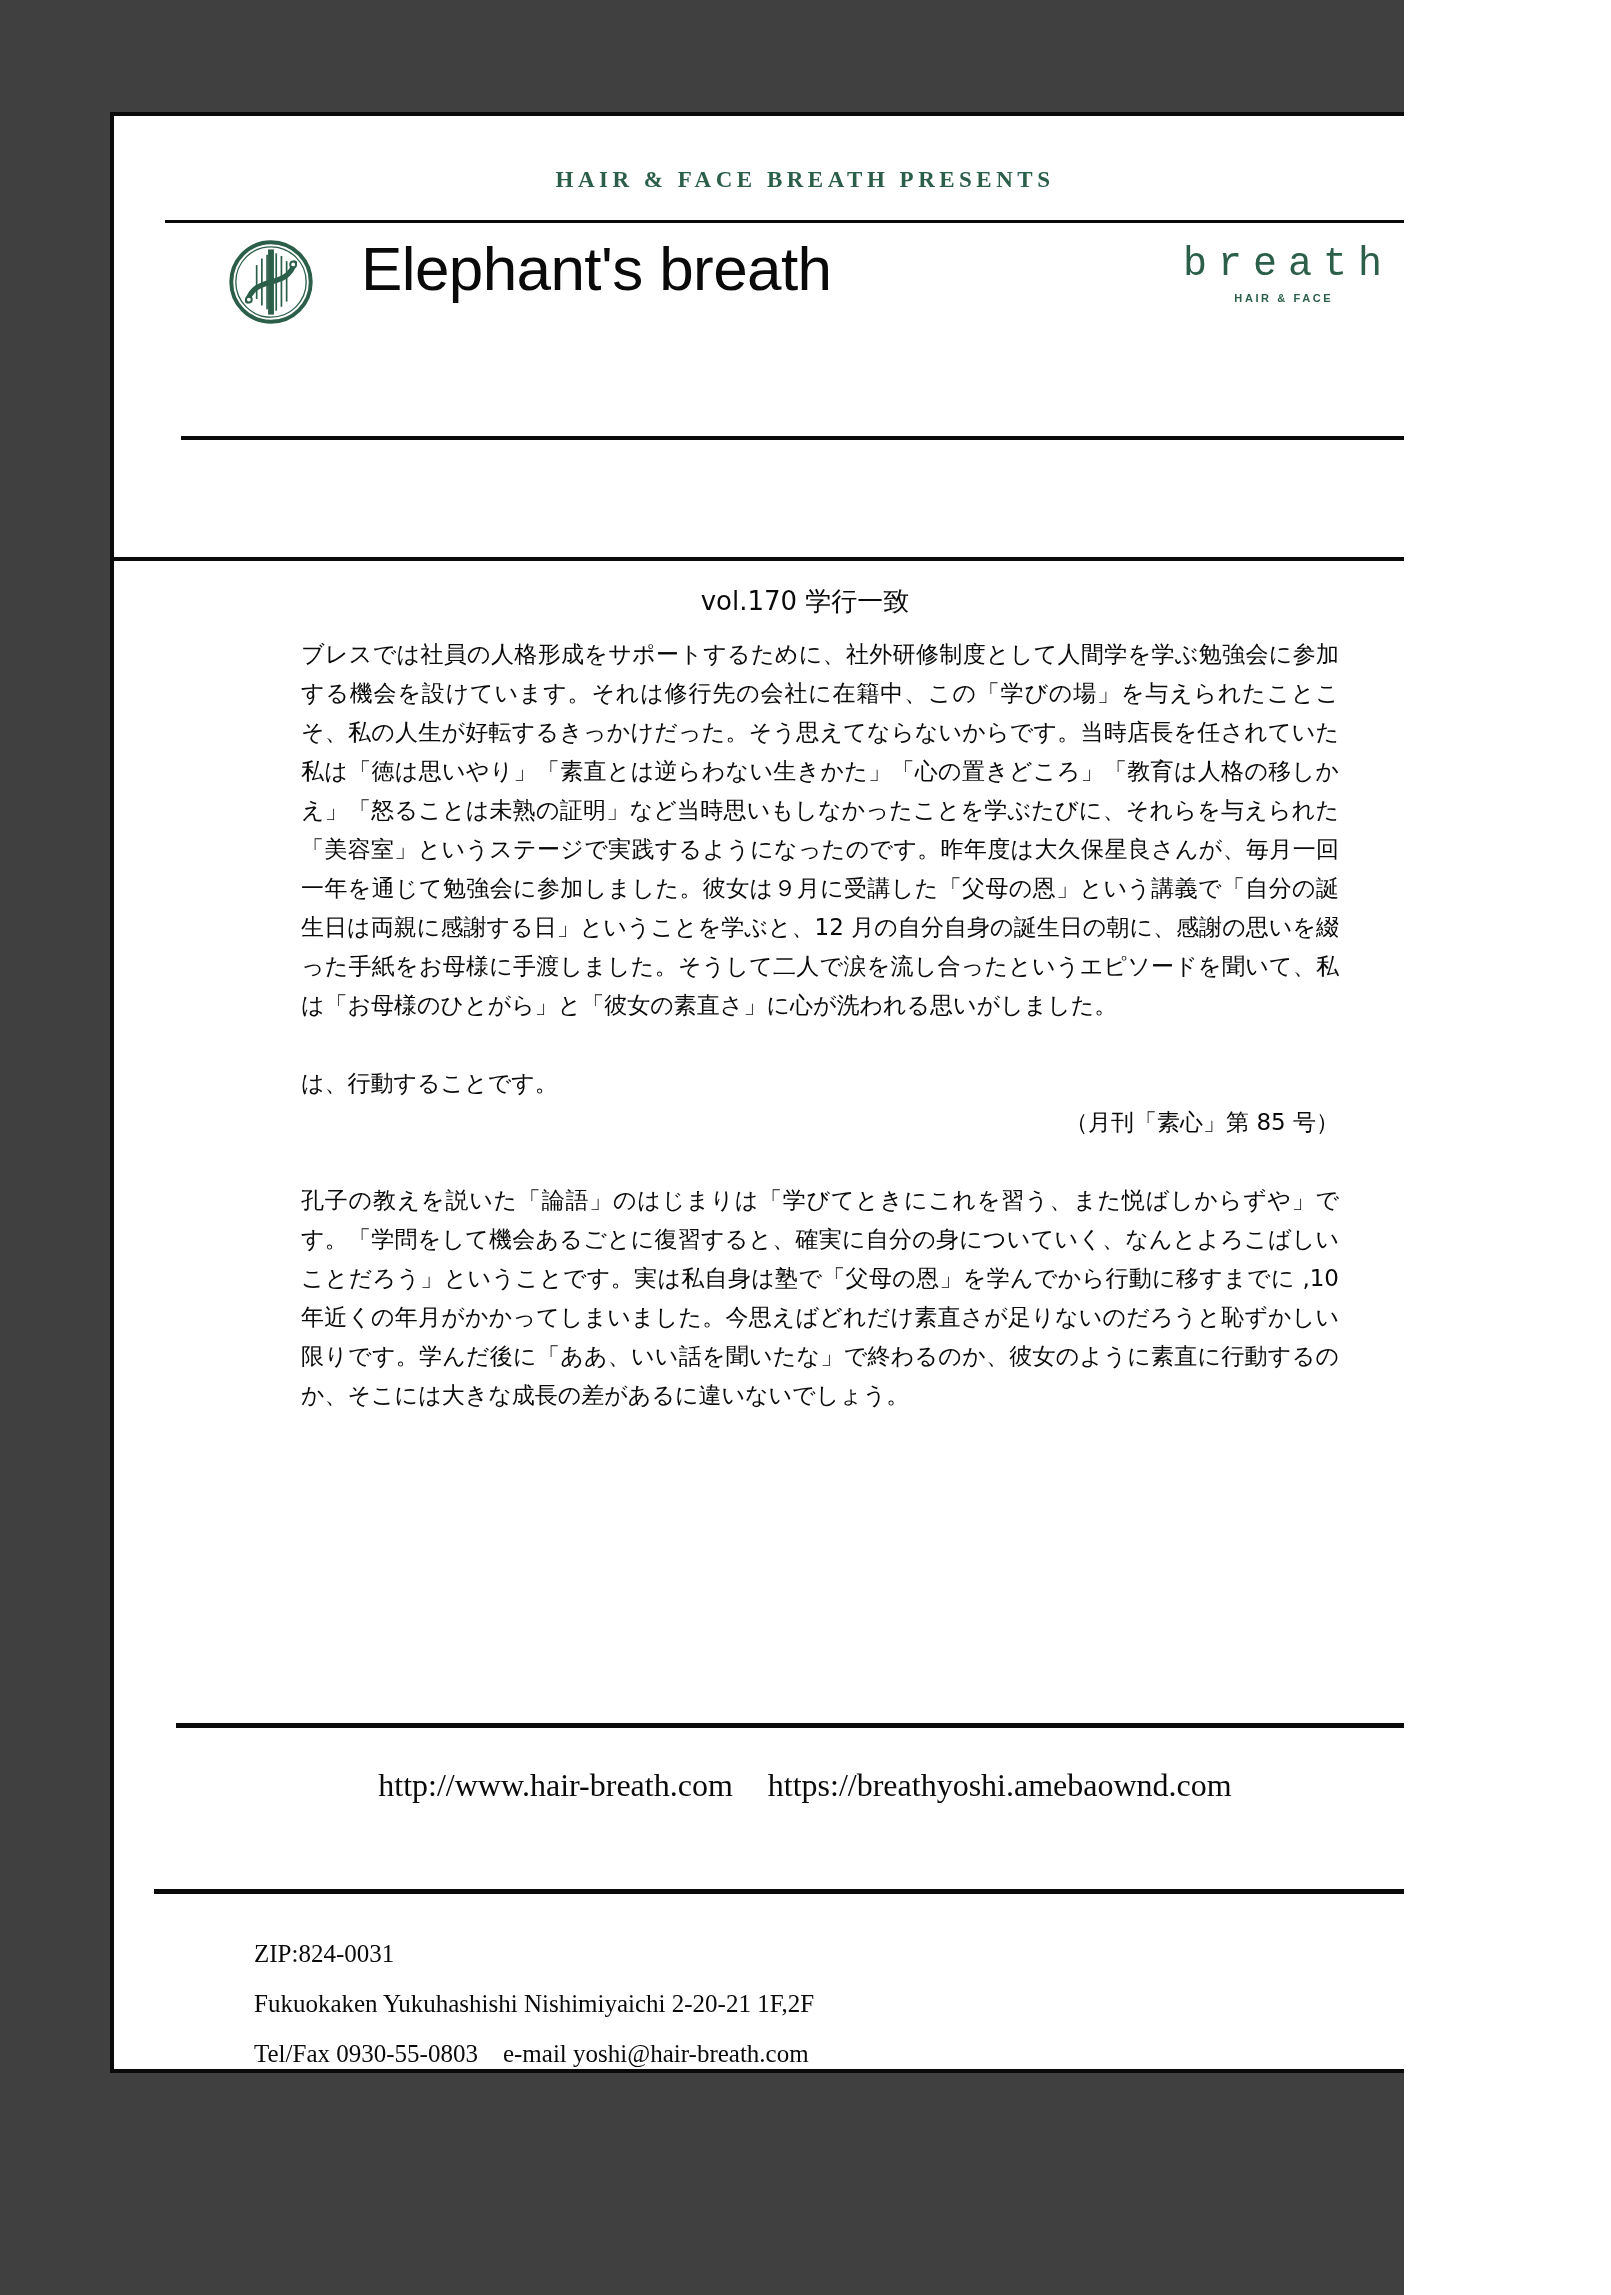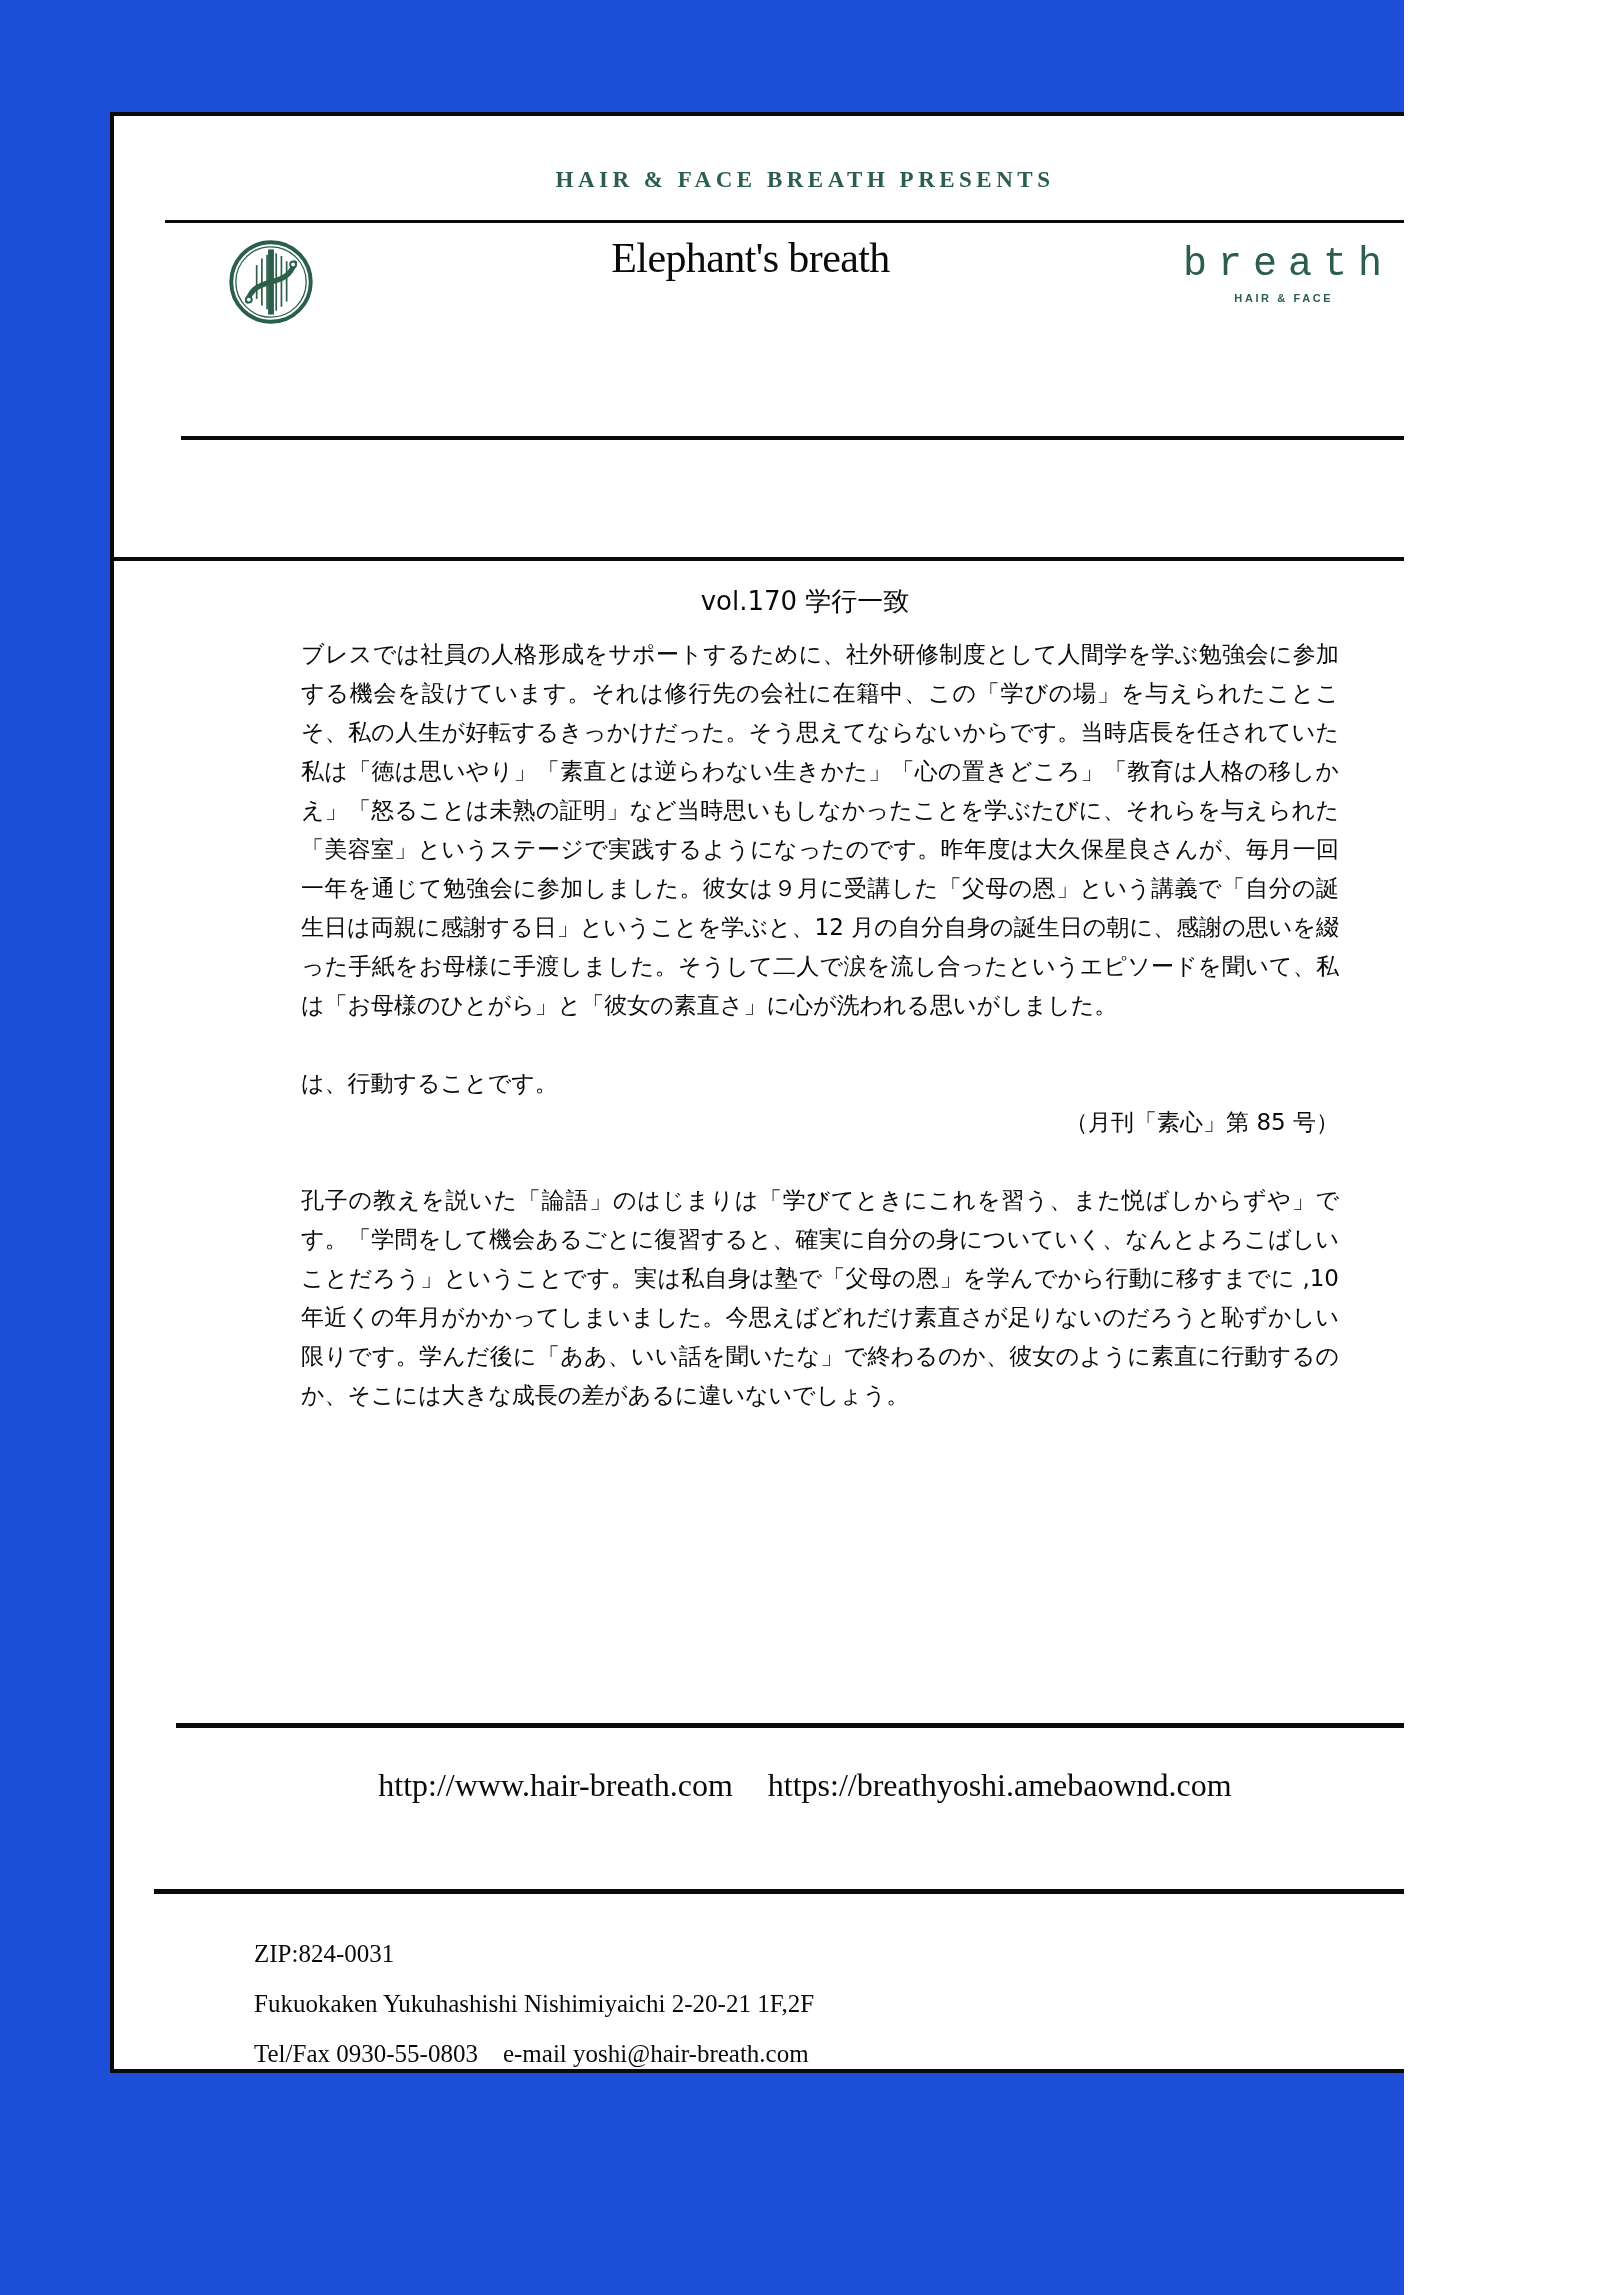--- a/index.html
+++ b/index.html
@@ -12,21 +12,21 @@
     height: 2295px;
     font-family: "Liberation Serif", serif;
     -webkit-font-smoothing: antialiased;
   }
 
   .page {
     position: absolute;
     left: 0; top: 0;
     width: 1404px;
     height: 2295px;
-    background: #1d4ed8;
+    background: #404040;
     overflow: hidden;
   }
 
   
   .frame {
     position: absolute;
     left: 110px;
     top: 112px;
     width: 1390px;
     height: 1961px;
@@ -92,23 +92,22 @@
     width: 86px;
     height: 86px;
   }
 
   
   .masthead-title {
     position: absolute;
     left: 247px;
     top: 120px;
     width: 779px;
-    text-align: center;
-    font-family: Liberation Serif, serif;
-    font-size: 42px;
+    font-family: Liberation Sans, sans-serif;
+    font-size: 62px;
     font-weight: normal;
     color: #0a0a0a;
     line-height: 1.05;
     white-space: nowrap;
     letter-spacing: -0.6px;
   }
 
   
   .brand {
     position: absolute;

